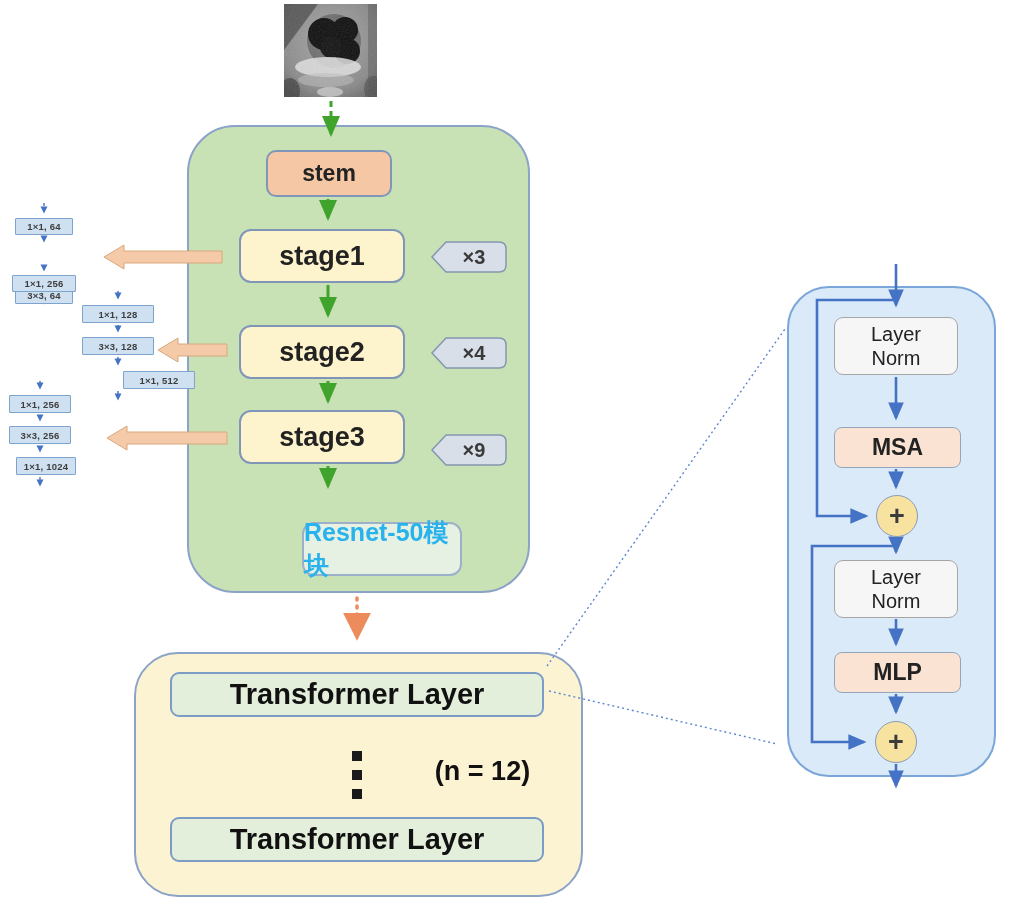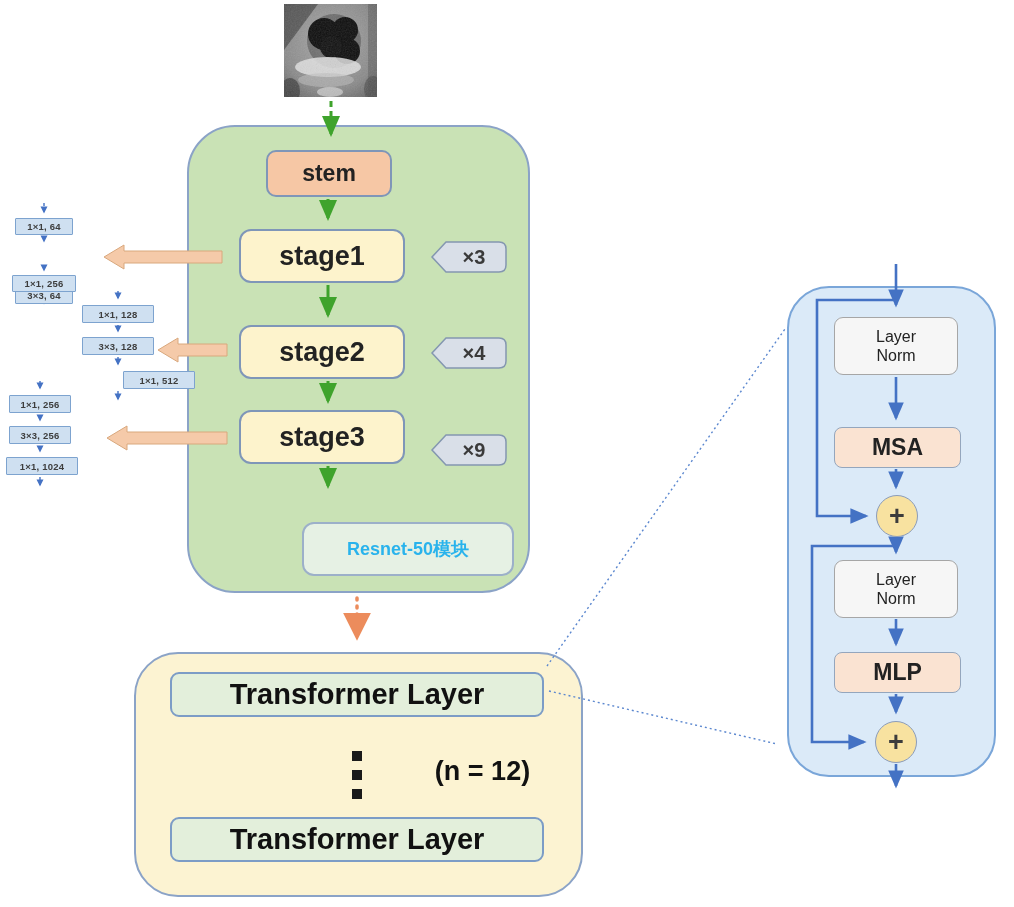--- a/index.html
+++ b/index.html
@@ -16,28 +16,28 @@
   svg.overlay{position:absolute;left:0;top:0;z-index:2;}
   
   .box{position:absolute;z-index:3;box-sizing:border-box;display:flex;align-items:center;justify-content:center;color:#222;}
   .stem-box{left:266px;top:150px;width:126px;height:47px;background:#f6c7a5;border:2px solid #7f96b8;border-radius:10px;font-size:23px;font-weight:700;}
   .stage-box{left:239px;width:166px;height:54px;background:#fdf3cc;border:2px solid #7f96b8;border-radius:12px;font-size:27px;font-weight:700;}
   .stage1{top:229px;} .stage2{top:325px;} .stage3{top:410px;}
   .badge{position:absolute;z-index:3;left:430px;width:78px;height:32px;}
   .badge svg{position:absolute;left:0;top:0;}
   .badge span{position:absolute;left:12px;top:0;width:64px;height:32px;display:flex;align-items:center;justify-content:center;font-size:20px;font-weight:600;color:#3a3a3a;}
   .badge1{top:241px;} .badge2{top:337px;} .badge3{top:434px;}
-  .resnet-label{left:302px;top:522px;width:212px;height:54px;background:#e6f1e4;border:2px solid #9cb0c9;border-radius:12px;font-size:18px;font-weight:700;color:#29b3ec;}
+  .resnet-label{left:302px;top:522px;width:160px;height:54px;background:#e6f1e4;border:2px solid #9cb0c9;border-radius:12px;font-size:25px;font-weight:700;color:#29b3ec;}
   .conv-box{background:#cfe0f1;border:1.5px solid #7da3cf;border-radius:1px;font-size:9.5px;font-weight:700;color:#3d3d3d;letter-spacing:0.2px;}
   .tl-box{left:170px;width:374px;height:45px;background:#e3efdb;border:2px solid #7c9cc6;border-radius:9px;font-size:29px;font-weight:700;color:#111;}
   .tl1{top:672px;} .tl2{top:817px;}
   .count-label{left:415px;top:753px;width:135px;height:36px;font-size:27px;font-weight:700;color:#111;background:transparent;}
   .dots{position:absolute;z-index:3;left:352px;top:751px;width:10px;height:48px;}
   .dots i{display:block;width:10px;height:10px;background:#1a1a1a;margin-bottom:9px;}
-  .ln-box{left:834px;width:124px;height:58px;background:#f6f6f6;border:1.5px solid #a6a6a6;border-radius:9px;font-size:16px;font-weight:400;line-height:1.2;text-align:center;}
+  .ln-box{left:834px;width:124px;height:58px;background:#f6f6f6;border:1.5px solid #a6a6a6;border-radius:9px;font-size:20px;font-weight:400;line-height:1.2;text-align:center;}
   .ln-box span{display:block;width:70px;}
   .ln1{top:317px;} .ln2{top:560px;}
   .op-box{left:834px;width:127px;height:41px;background:#fae3d2;border:1.5px solid #94a6bd;border-radius:8px;font-size:23px;font-weight:700;}
   .msa{top:427px;} .mlp{top:652px;}
   .add-circle{width:42px;height:42px;border-radius:50%;background:#f8e2a0;border:1.5px solid #8b9cba;font-size:27px;font-weight:600;color:#3c3c3c;}
   .add1{left:876px;top:495px;} .add2{left:875px;top:721px;}
   .ultrasound{position:absolute;left:284px;top:4px;z-index:3;}
 </style>
 </head>
 <body>
@@ -181,21 +181,21 @@
   <div class="box conv-box" style="left:15px;top:218px;width:58px;height:17px;">1×1,  64</div>
   <div class="box conv-box" style="left:15px;top:246px;width:58px;height:17px;margin-top:41px;">3×3,  64</div>
   <div class="box conv-box" style="left:12px;top:275px;width:64px;height:17px;">1×1,  256</div>
 
   <div class="box conv-box" style="left:82px;top:305px;width:72px;height:18px;">1×1,  128</div>
   <div class="box conv-box" style="left:82px;top:337px;width:72px;height:18px;">3×3,  128</div>
   <div class="box conv-box" style="left:82px;top:371px;width:72px;height:18px;margin-left:41px;">1×1,  512</div>
 
   <div class="box conv-box" style="left:9px;top:395px;width:62px;height:18px;">1×1,  256</div>
   <div class="box conv-box" style="left:9px;top:426px;width:62px;height:18px;">3×3,  256</div>
-  <div class="box conv-box" style="left:6px;top:457px;width:72px;height:18px;">1×1,  1024</div>
+  <div class="box conv-box" style="left:16px;top:457px;width:60px;height:18px;">1×1,  1024</div>
 
   <div class="box tl-box tl1">
       <span>Transformer Layer</span>
     </div>
   <div class="dots">
       <i></i>
       <i></i>
       <i></i>
     </div>
   <div class="box count-label">(n = 12)</div>

